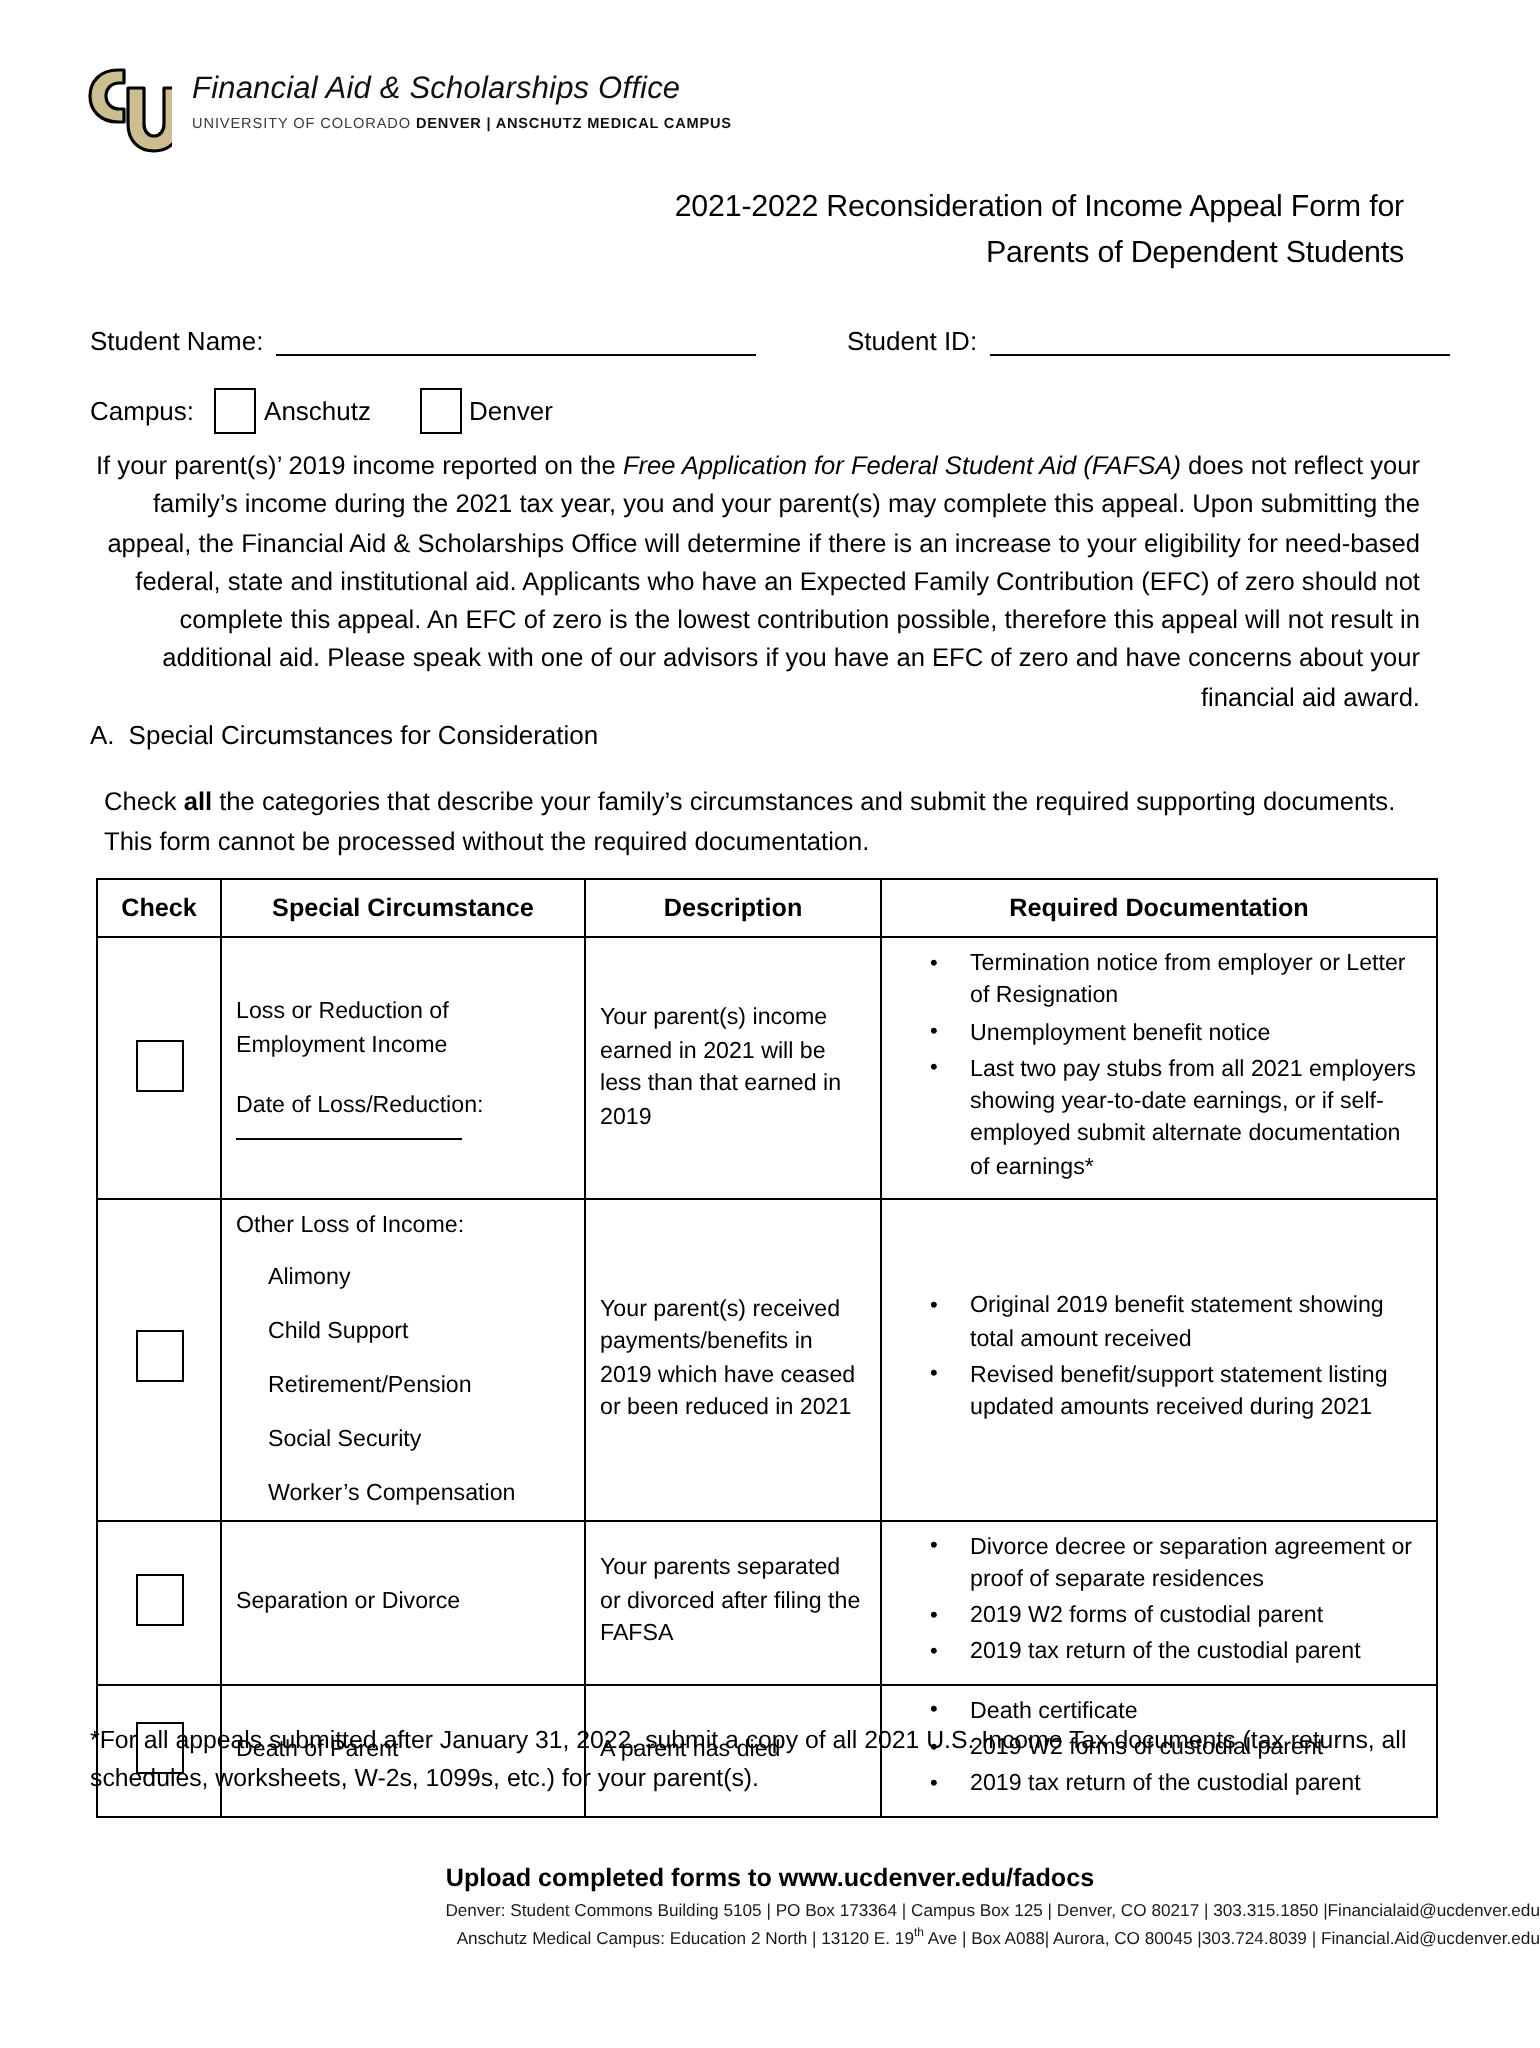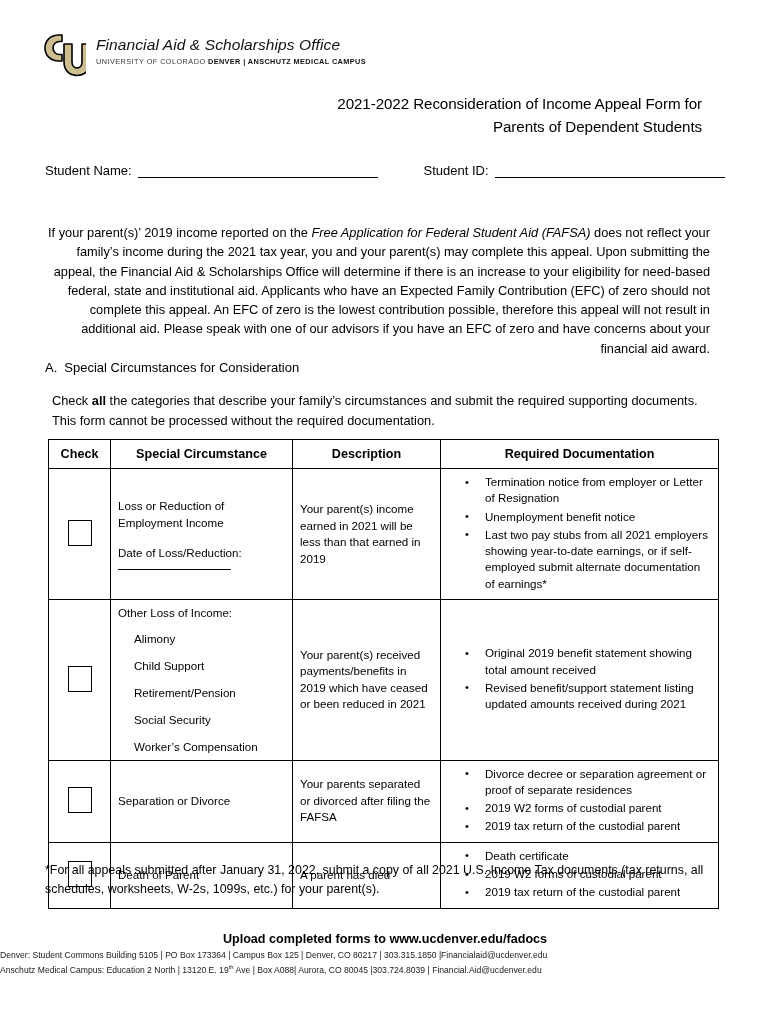--- a/index.html
+++ b/index.html
@@ -234,21 +234,21 @@
     width: 770px;
     text-align: center;
     font-size: 12.6px;
     font-weight: bold;
   }
   .contact {
     position: absolute;
     left: 0;
     top: 950px;
     width: 770px;
-    text-align: left;
+    text-align: right;
     font-size: 8.6px;
     line-height: 11.5px;
     color: #1a1a1a;
   }
   .contact sup { font-size: 6px; vertical-align: super; }
 
   .page-footer {
     position: absolute;
     left: 44px;
     top: 984px;
@@ -287,20 +287,27 @@
   </div>
 
   <div class="field-row">
     <span class="field-label">Student Name:</span>
     <span class="rule rule-name"></span>
     <span class="field-spacer"></span>
     <span class="field-label">Student ID:</span>
     <span class="rule rule-id"></span>
   </div>
 
+  <div class="campus-row">
+    <span class="field-label">Campus:</span>
+    <span class="cb"></span>
+    <span class="cb-label">Anschutz</span>
+    <span class="cb"></span>
+    <span class="cb-label">Denver</span>
+  </div>
 
   <div class="intro"><span>If your parent(s)’ 2019 income reported on the </span><i>Free Application for Federal Student Aid (FAFSA)</i><span> does not reflect your family’s income during the 2021 tax year, you and your parent(s) may complete this appeal. Upon submitting the appeal, the Financial Aid &amp; Scholarships Office  will determine if there is an increase to your eligibility for need-based federal, state and institutional aid. Applicants who have an Expected Family Contribution (EFC) of zero should not complete this appeal. An EFC of zero is the lowest contribution possible, therefore this appeal will not result in additional aid. Please speak with one of our advisors if you have an EFC of zero and have concerns about your financial aid award.</span></div>
 
   <div class="section-a"><span class="sec-num">A.</span><span>Special Circumstances for Consideration</span></div>
 
   <div class="check-all"><span>Check </span><b>all</b><span> the categories that describe your family’s circumstances and submit the required supporting documents.  This form cannot be processed without the required documentation.</span></div>
 
   <table class="tbl">
     <colgroup>
       <col class="col-check">

